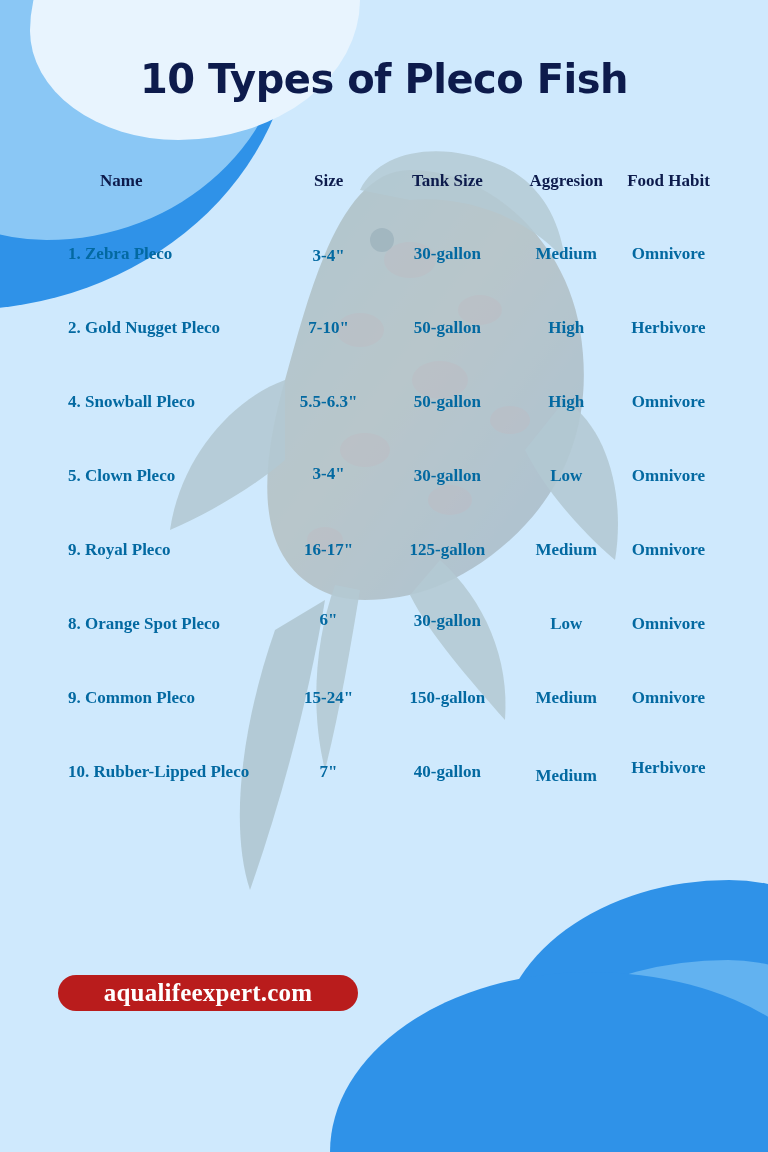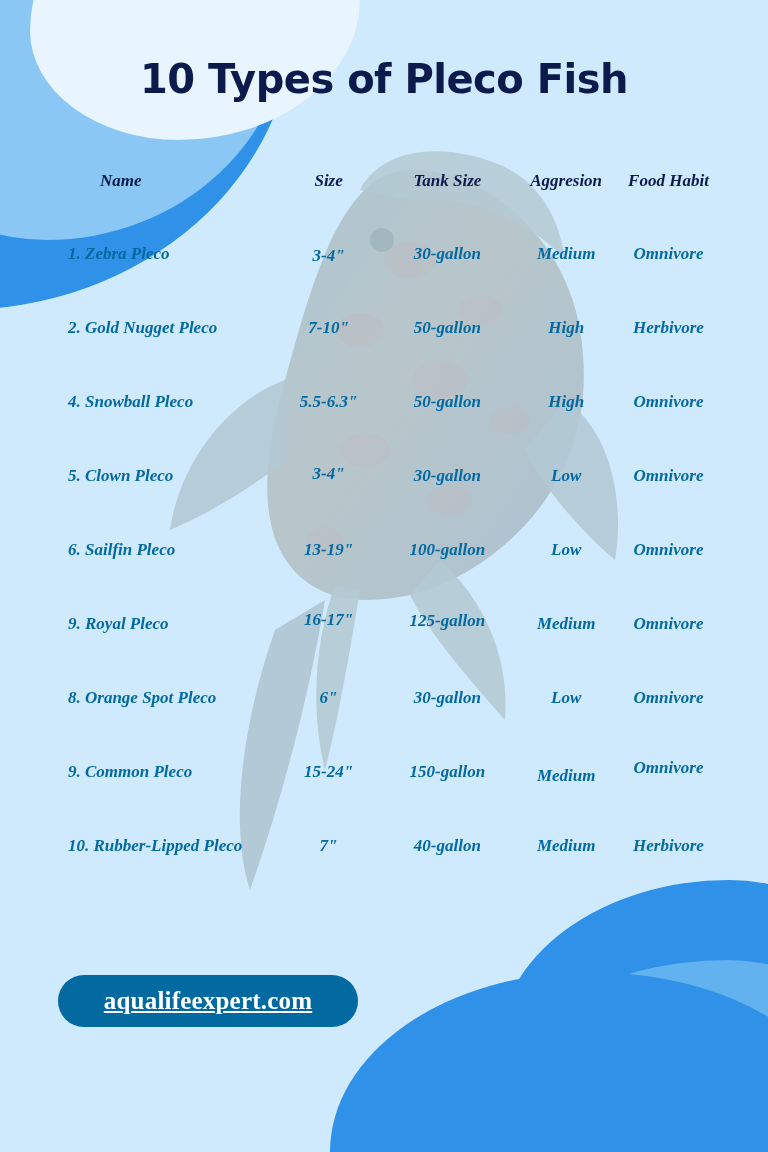--- a/index.html
+++ b/index.html
@@ -105,21 +105,20 @@
   
   .table-wrap {
     position: absolute;
     top: 170px;
     left: 58px;
     width: 660px;
   }
   table {
     width: 100%;
     border-collapse: collapse;
-    font-style: italic;
   }
   thead th {
     font-family: "Liberation Serif", serif;
     font-weight: bold;
     font-size: 17px;
     color: #0d1b4c;
     padding-bottom: 26px;
     text-align: center;
     white-space: nowrap;
   }
@@ -148,32 +147,31 @@
   tbody tr:nth-child(8) td.col-aggr { transform: translateY(4px); }
   tbody tr:nth-child(8) td.col-food { transform: translateY(-4px); }
   tbody tr:nth-child(6) td.col-tank { transform: translateY(-3px); }
 
   
   .badge {
     position: absolute;
     left: 58px;
     top: 975px;
     width: 300px;
-    height: 52px;
-    background: #0369a1;
+    height: 36px;
+    background: #b91c1c;
     border-radius: 26px;
     display: flex;
     align-items: center;
     justify-content: center;
     color: #ffffff;
     font-family: "Liberation Serif", serif;
     font-weight: bold;
     font-size: 25px;
     letter-spacing: .2px;
-    text-decoration: underline;
   }
 </style>
 </head>
 <body>
 
 <div id="poster">
 
   <div class="blob blob-top-left"></div>
   <div class="blob blob-top-left-2"></div>
   <div class="blob blob-top-white"></div>
@@ -253,27 +251,20 @@
           <td class="col-food">Omnivore</td>
         </tr>
         <tr>
           <td class="col-name">5. Clown Pleco</td>
           <td class="col-size">3-4"</td>
           <td class="col-tank">30-gallon</td>
           <td class="col-aggr">Low</td>
           <td class="col-food">Omnivore</td>
         </tr>
         <tr>
-          <td class="col-name">6. Sailfin Pleco</td>
-          <td class="col-size">13-19"</td>
-          <td class="col-tank">100-gallon</td>
-          <td class="col-aggr">Low</td>
-          <td class="col-food">Omnivore</td>
-        </tr>
-        <tr>
           <td class="col-name">9. Royal Pleco</td>
           <td class="col-size">16-17"</td>
           <td class="col-tank">125-gallon</td>
           <td class="col-aggr">Medium</td>
           <td class="col-food">Omnivore</td>
         </tr>
         <tr>
           <td class="col-name">8. Orange Spot Pleco</td>
           <td class="col-size">6"</td>
           <td class="col-tank">30-gallon</td>

